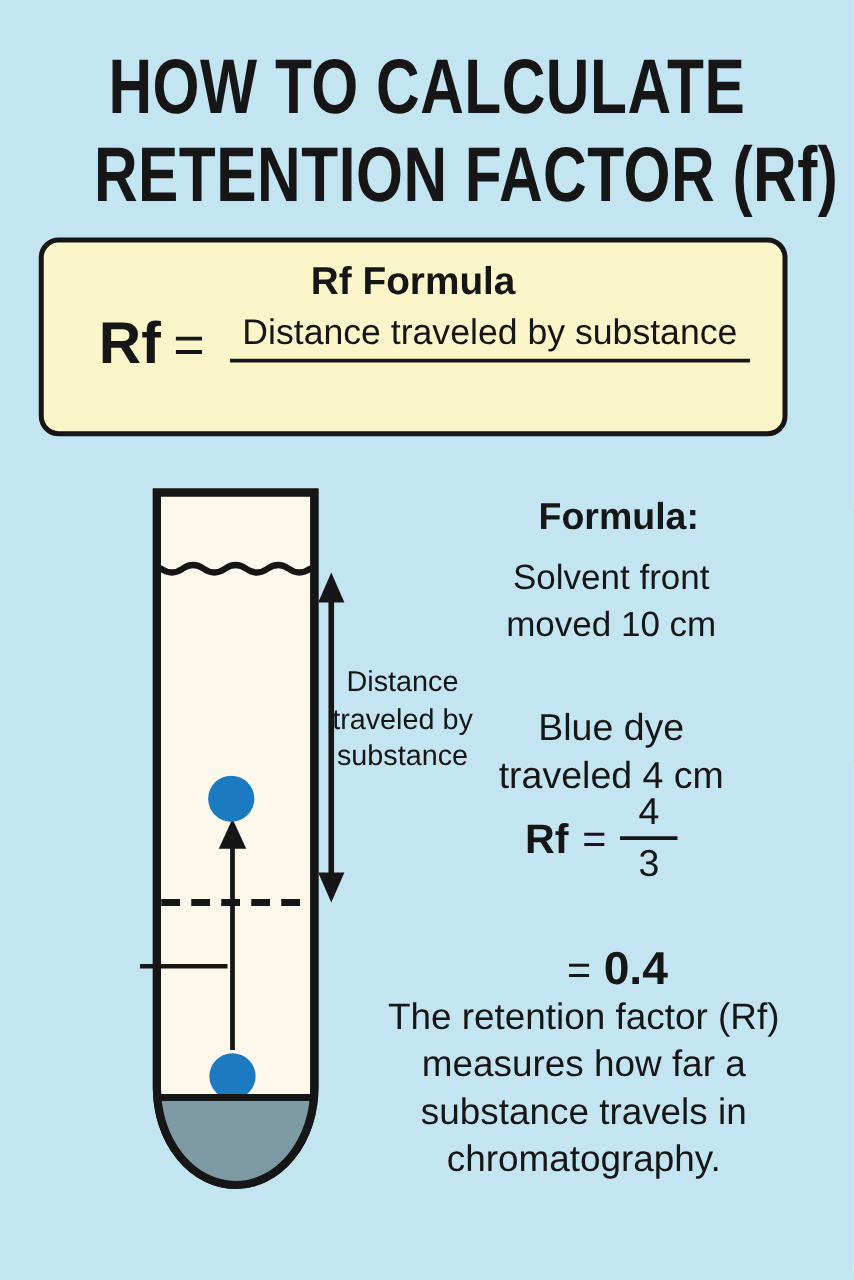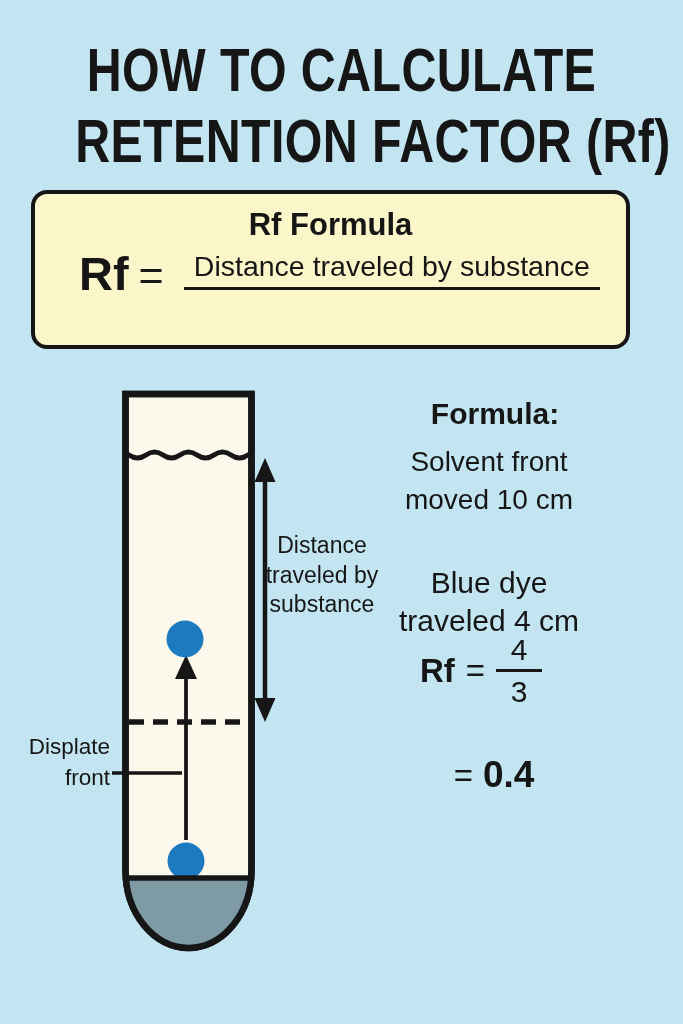--- a/index.html
+++ b/index.html
@@ -122,35 +122,35 @@
     <circle class="dot" cx="185" cy="259" r="18.5"></circle>
 
     <line class="measure-shaft" x1="265" y1="98" x2="265" y2="320"></line>
     <polygon class="head" points="265,78 254.5,102 275.5,102"></polygon>
     <polygon class="head" points="265,342 254.5,318 275.5,318"></polygon>
 
     <line class="leader" x1="112" y1="393" x2="182" y2="393"></line>
   </svg>
 
   <div class="distance-label">Distance traveled by substance</div>
-  <div class="front-label">Displate front</div>
 
   <div class="ex-heading">Formula:</div>
   <div class="ex-solvent">Solvent front moved 10 cm</div>
   <div class="ex-dye">Blue dye traveled 4 cm</div>
 
   <div class="ex-rf">
     <span class="sym">Rf</span>
     <span class="eq">=</span>
     <span class="frac">
       <span>4</span>
       <span class="bar"></span>
       <span>3</span>
     </span>
   </div>
 
   <div class="ex-result">
     <span class="eq">=</span>
     <span class="val">0.4</span>
   </div>
 
+  <div class="footer-text">The retention factor (Rf) measures how far a substance travels in chromatography.</div>
 
 </div>
 
 </body></html>

